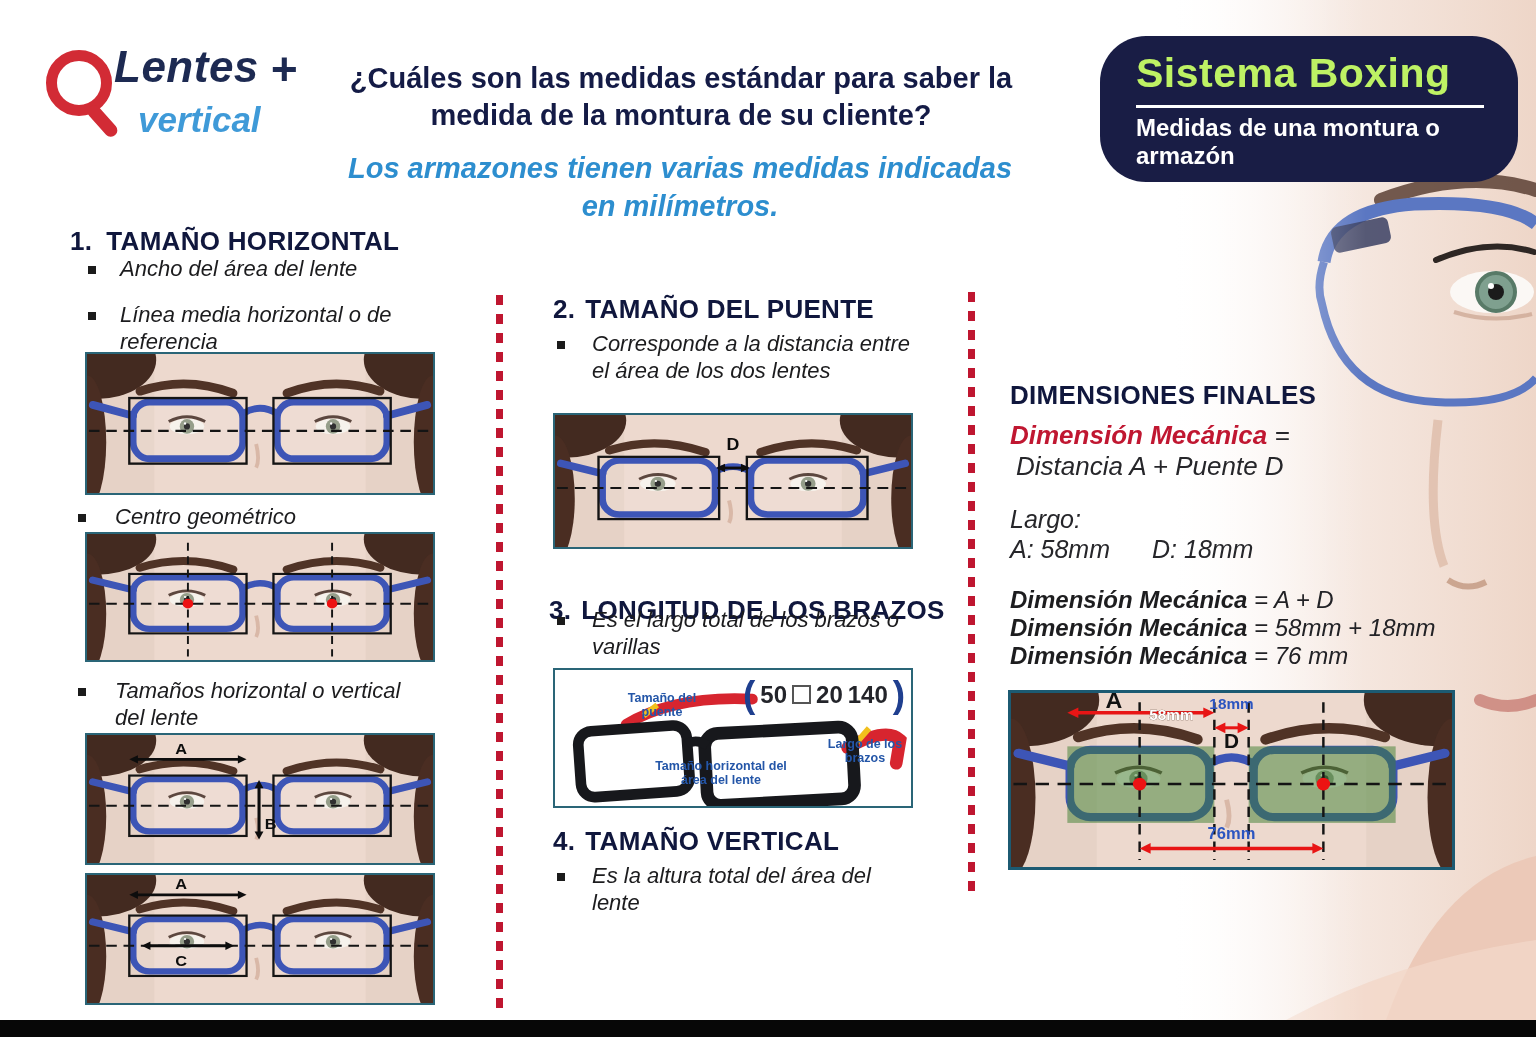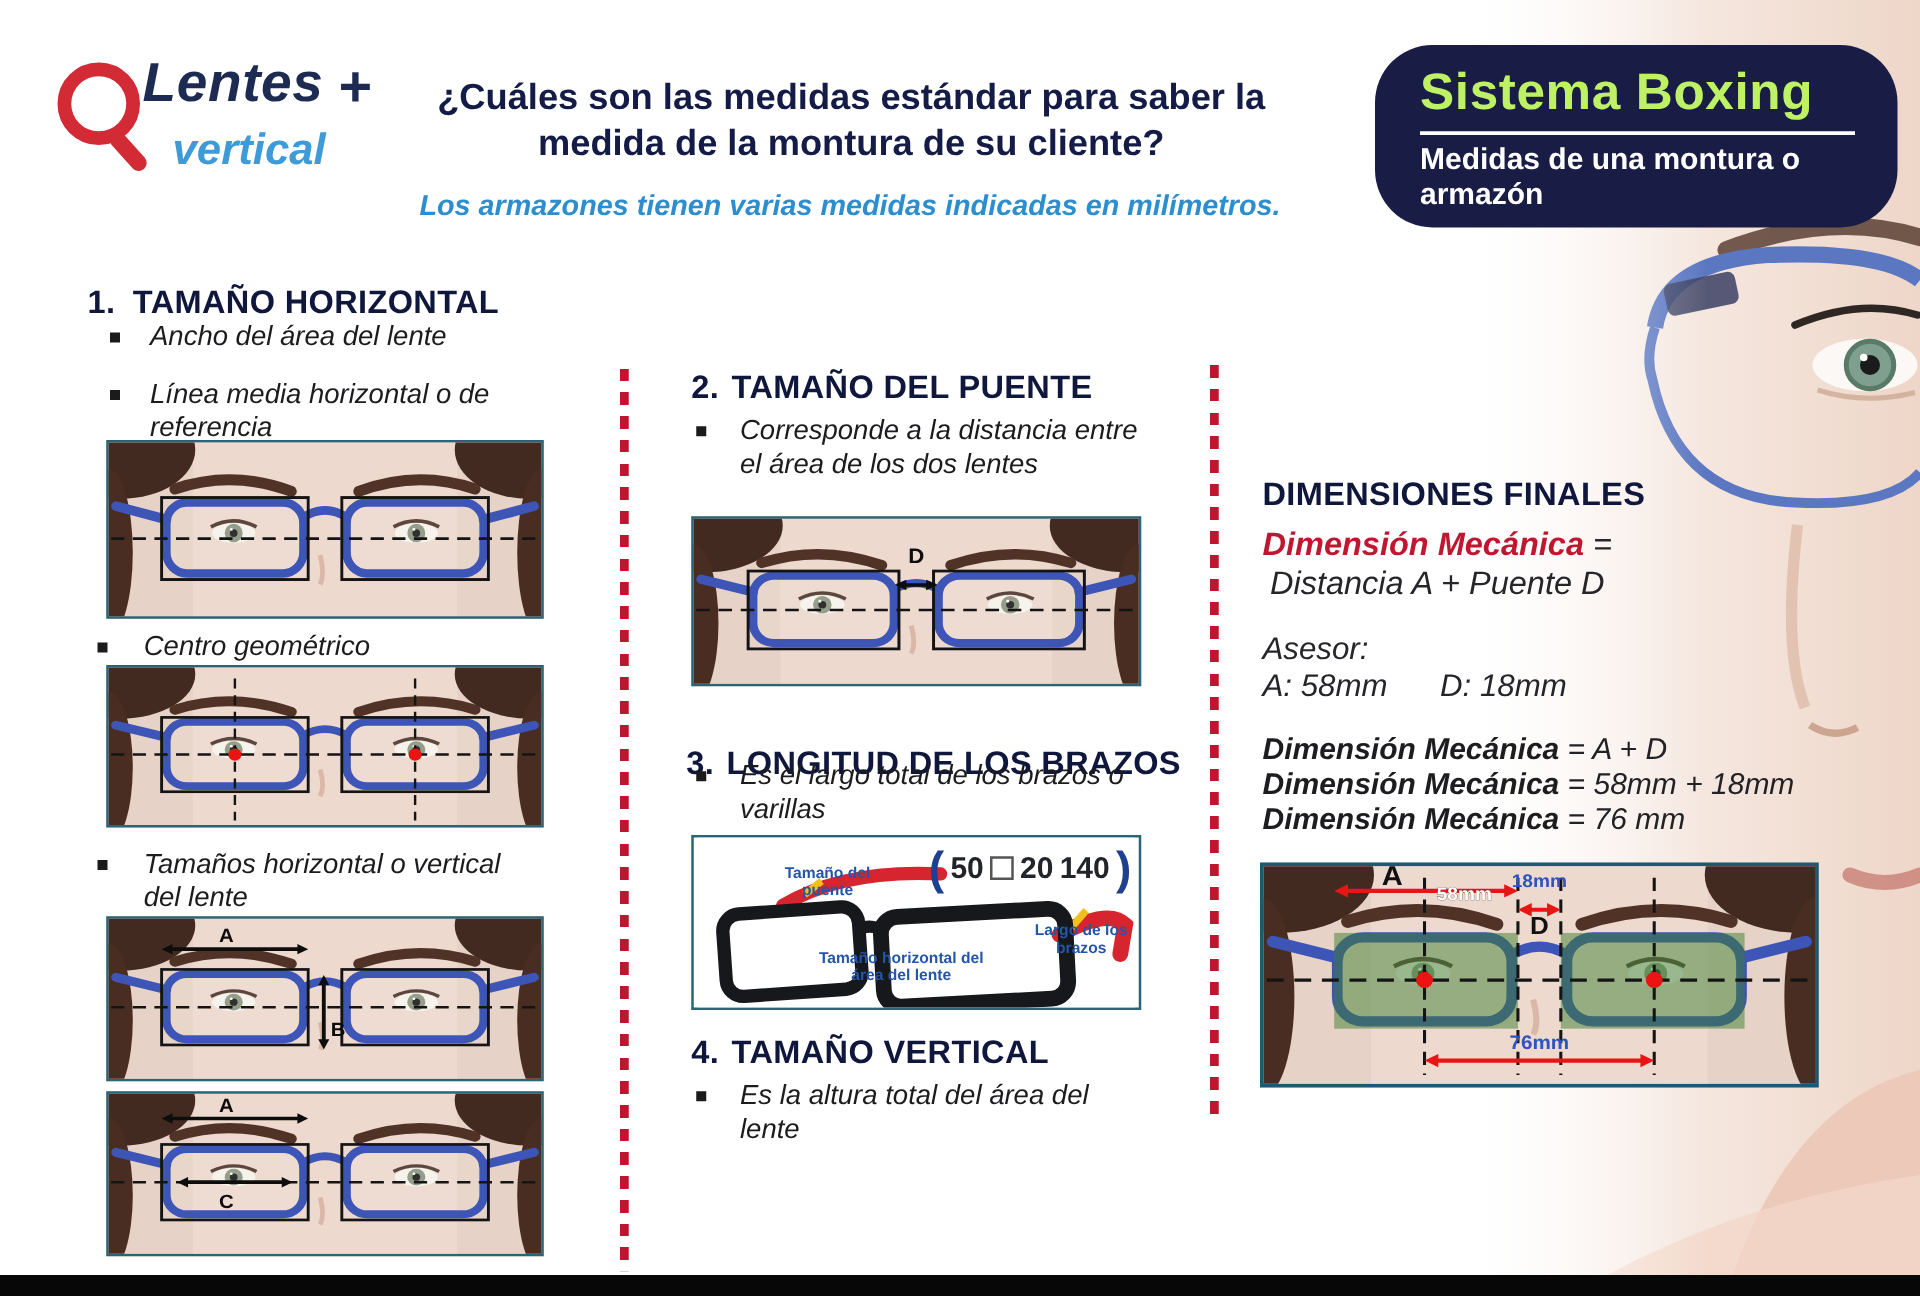--- a/index.html
+++ b/index.html
@@ -10,21 +10,21 @@
   
   .brand{left:38px;top:28px;width:260px;height:115px;font-style:italic;}
   .mag-circle{position:absolute;left:8px;top:22px;width:44px;height:44px;border:11px solid #d22b35;border-radius:50%;}
   .mag-handle{position:absolute;left:58px;top:74px;width:13px;height:38px;background:#d22b35;border-radius:7px;transform:rotate(-42deg);}
   .brand-line1{position:absolute;left:76px;top:14px;font-size:44px;font-weight:800;color:#1d2a52;letter-spacing:.5px;}
   .brand-plus{position:absolute;left:232px;top:14px;font-size:46px;font-weight:800;color:#1d2a52;}
   .brand-line2{position:absolute;left:100px;top:72px;font-size:35px;font-weight:800;color:#3f9ad8;}
 
   .main-title{left:300px;top:60px;width:762px;text-align:center;font-size:29px;line-height:1.28;
               font-weight:800;color:#141b46;}
-  .subtitle{left:330px;top:150px;width:700px;text-align:center;font-size:23px;line-height:1.3;
+  .subtitle{left:330px;top:150px;width:700px;text-align:center;font-size:29px;line-height:1.3;
             font-style:italic;font-weight:600;color:#2d8ecf;}
 
   .badge{left:1100px;top:36px;width:418px;height:146px;background:#191d45;border-radius:46px;z-index:5;
          padding:14px 0 0 36px;box-sizing:border-box;}
   .badge-title{font-size:41px;font-weight:800;color:#bef264;letter-spacing:.5px;}
   .badge-rule{width:348px;height:3px;background:#ffffff;margin:8px 0 6px 0;}
   .badge-sub{width:362px;font-size:24px;font-weight:700;color:#ffffff;line-height:1.18;}
 
   
   .photo{left:1136px;top:0;width:400px;height:1020px;z-index:1;}
@@ -376,21 +376,21 @@
   <div class="abs btxt" style="left:592px;top:863px;width:330px;">Es la altura total del área del lente</div>
 
   <div class="abs fin-title">DIMENSIONES FINALES</div>
 
   <div class="abs fin-lead">
     <span class="red">Dimensión Mecánica</span><span> =</span><br>
     <span>Distancia A + Puente D</span>
   </div>
 
   <div class="abs fin-siendo">
-    <span>Asesor:</span><br>
+    <span>Largo:</span><br>
     <span>A: 58mm</span><span class="gap"></span><span>D: 18mm</span>
   </div>
 
   <div class="abs fin-eqs">
     <div><b>Dimensión Mecánica</b><span> = A + D</span></div>
     <div><b>Dimensión Mecánica</b><span> = 58mm + 18mm</span></div>
     <div><b>Dimensión Mecánica</b><span> = 76 mm</span></div>
   </div>
 
   <div class="abs diag diag-final" style="left:1008px;top:690px;width:447px;height:180px;" id="diagFinal">

